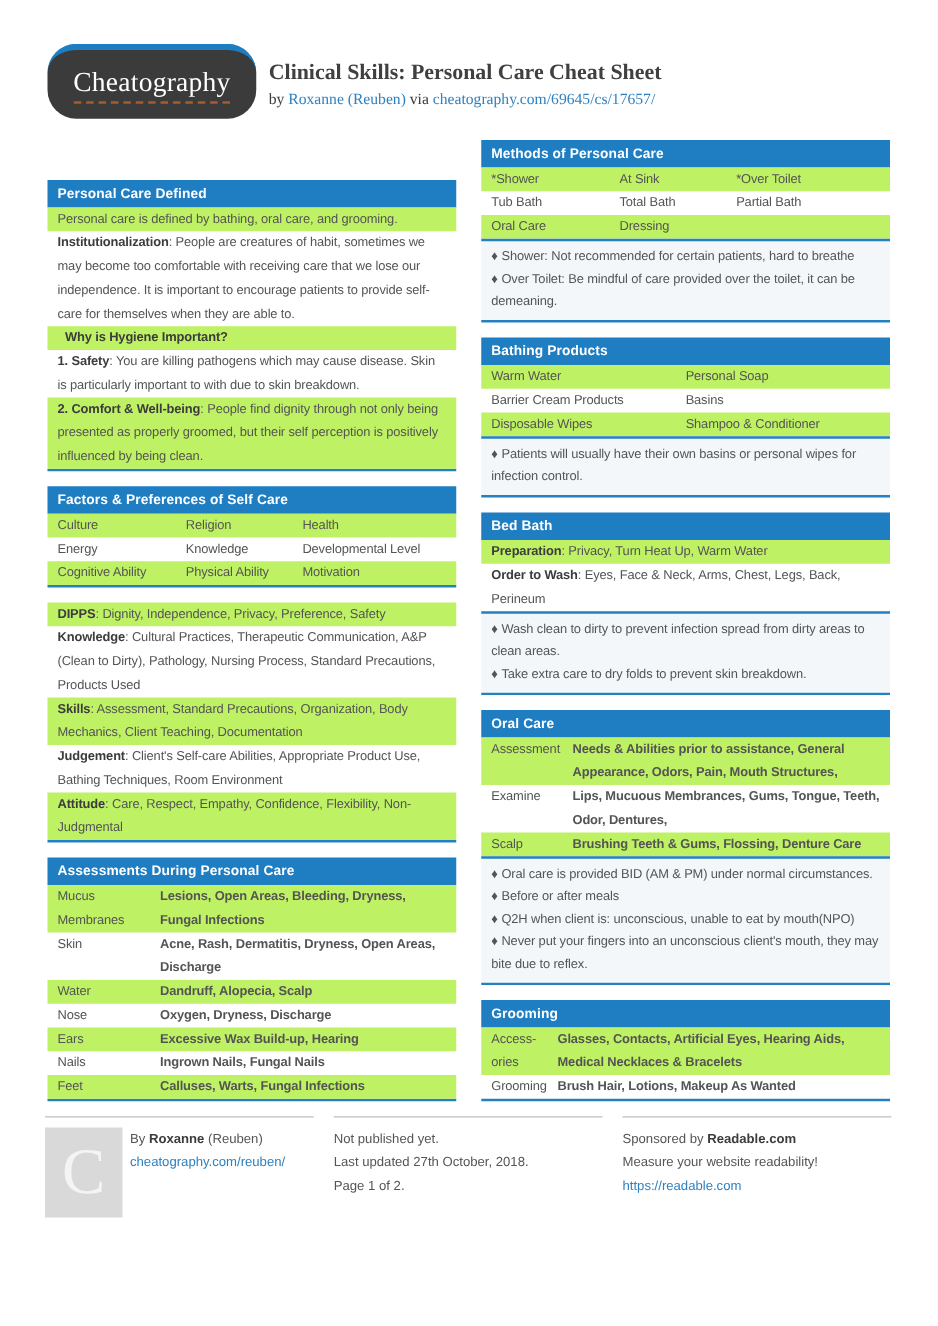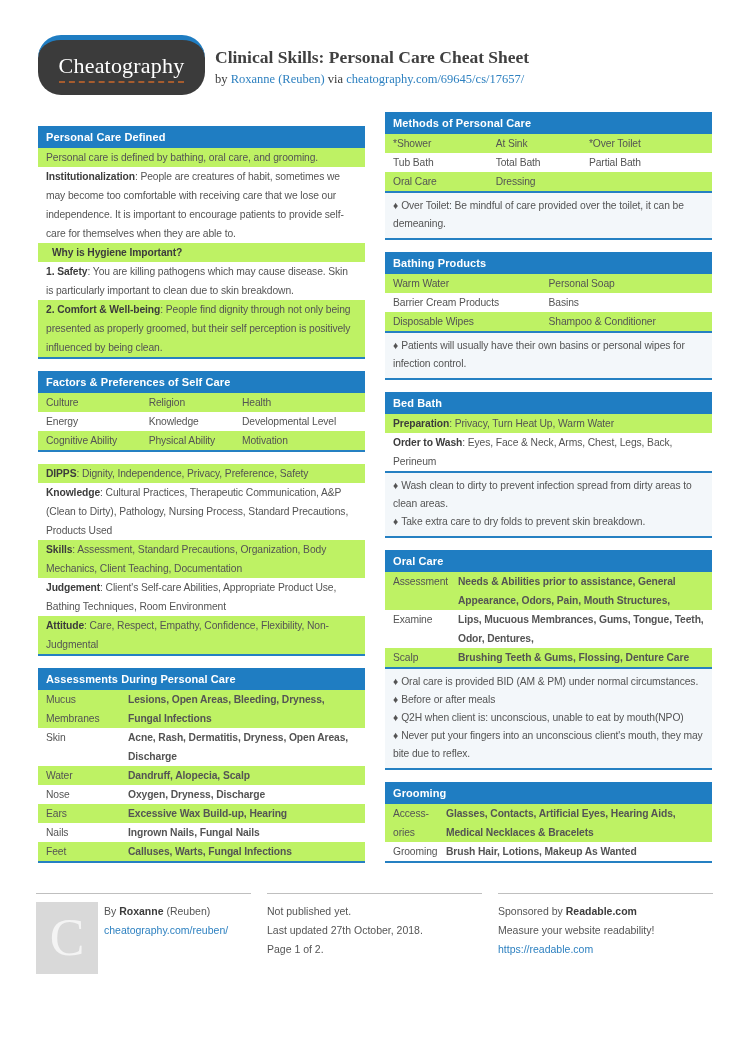--- a/index.html
+++ b/index.html
@@ -63,21 +63,21 @@
     </div>
   </div>
 
   <div class="columns">
     <div class="col" id="col-left">
         <section class="box">
           <div class="box-header">Personal Care Defined</div>
           <div class="row p alt"><span>Personal care is defined by bathing, oral care, and grooming.</span></div>
           <div class="row p"><b>Institutionalization</b><span>: People are creatures of habit, sometimes we may become too comfortable with receiving care that we lose our independence. It is important to encourage patients to provide self-care for themselves when they are able to.</span></div>
           <div class="row subhead alt">Why is Hygiene Important?</div>
-          <div class="row p"><b>1. Safety</b><span>: You are killing pathogens which may cause disease. Skin is particularly important to clean due to skin breakdown.</span></div>
+          <div class="row p"><b>1. Safety</b><span>: You are killing pathogens which may cause disease. Skin is particularly important to with due to skin breakdown.</span></div>
           <div class="row p alt"><b>2. Comfort &amp; Well-being</b><span>: People find dignity through not only being presented as properly groomed, but their self perception is positively influenced by being clean.</span></div>
         </section>
         <section class="box">
           <div class="box-header">Factors &amp; Preferences of Self Care</div>
           <div class="row cols alt">
             <span class="c3-1">Culture</span>
             <span class="c3-2">Religion</span>
             <span class="c3-3">Health</span>
           </div>
           <div class="row cols">
@@ -142,20 +142,21 @@
             <span class="c3-1">Tub Bath</span>
             <span class="c3-2">Total Bath</span>
             <span class="c3-3">Partial Bath</span>
           </div>
           <div class="row cols alt">
             <span class="c3-1">Oral Care</span>
             <span class="c3-2">Dressing</span>
             <span class="c3-3"></span>
           </div>
           <div class="notes">
+            <div class="note"><span class="blt">♦</span><span>Shower: Not recommended for certain patients, hard to breathe</span></div>
             <div class="note"><span class="blt">♦</span><span>Over Toilet: Be mindful of care provided over the toilet, it can be demeaning.</span></div>
           </div>
         </section>
         <section class="box">
           <div class="box-header">Bathing Products</div>
           <div class="row cols alt">
             <span class="c2-1">Warm Water</span>
             <span class="c2-2">Personal Soap</span>
           </div>
           <div class="row cols">

